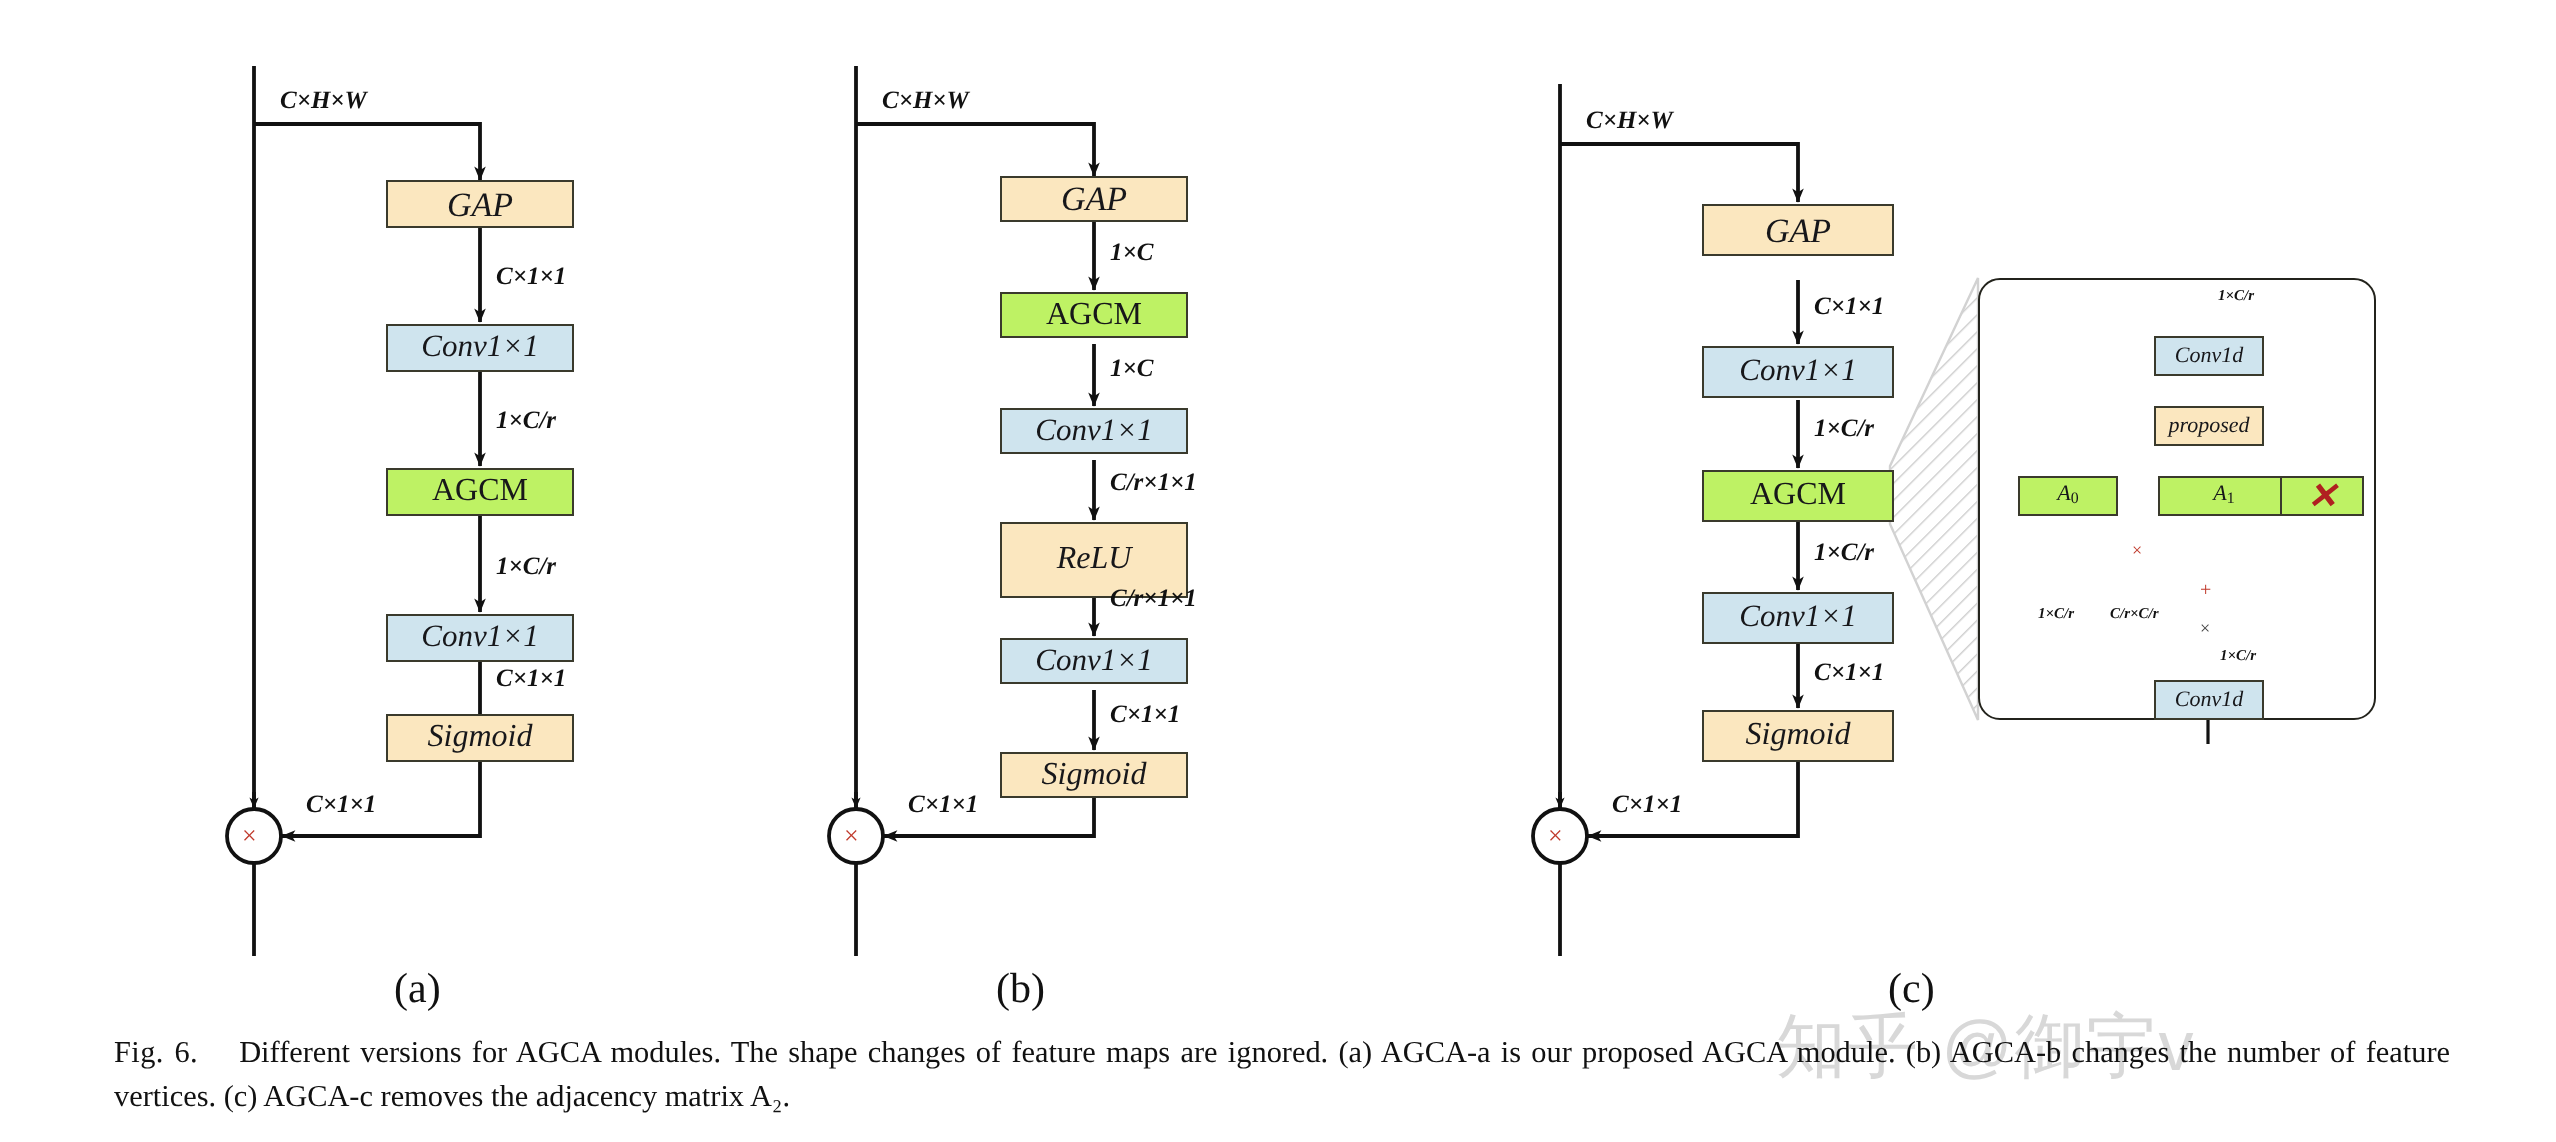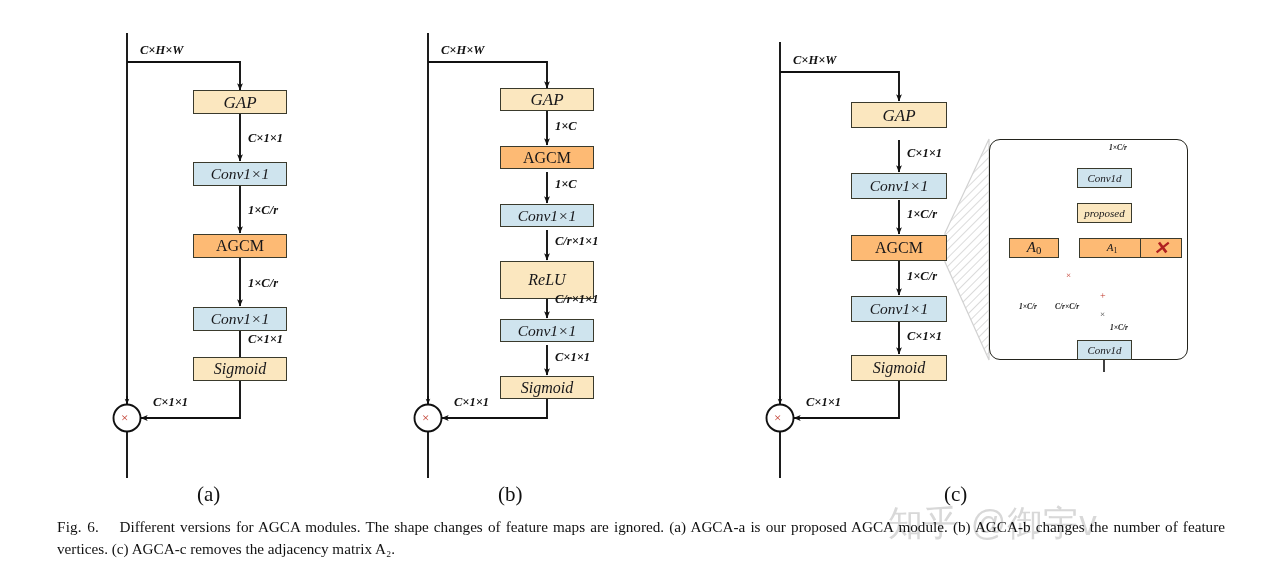--- a/index.html
+++ b/index.html
@@ -13,21 +13,21 @@
   
   .box{
     position:absolute;box-sizing:border-box;
     border:1.6px solid #3a3a2c;
     display:flex;align-items:center;justify-content:center;
     font-style:italic;color:#17171a;
     white-space:nowrap;line-height:1;
   }
   .c-yellow{background:#fbe7bf;}
   .c-blue{background:#cfe4ee;}
-  .c-green{background:#fdba74;}
+  .c-green{background:#bef264;}
   .upright{font-style:normal;}
   
   .lbl{
     position:absolute;font-style:italic;font-weight:bold;
     color:#111;white-space:nowrap;line-height:1;
   }
   
   .panel-letter{
     position:absolute;font-style:normal;color:#111;
     font-size:21px;white-space:nowrap;
@@ -256,21 +256,21 @@
   <div class="panel-letter" style="left:944px;top:482px;"><span>(c)</span></div>
 
   <div id="inset-panel"></div>
 
   <div class="ibox c-blue" style="left:1077px;top:168px;width:55px;height:20px;font-size:11px;">
     <span>Conv1d</span>
   </div>
   <div class="ibox c-yellow" style="left:1077px;top:203px;width:55px;height:20px;font-size:11px;">
     <span>proposed</span>
   </div>
-  <div class="ibox c-green upright" style="left:1009px;top:238px;width:50px;height:20px;font-size:15px;">
+  <div class="ibox c-green upright" style="left:1009px;top:238px;width:50px;height:20px;font-size:11px;">
     <span><span>A</span><span class="sub">0</span></span>
   </div>
   <div class="ibox c-green upright" style="left:1079px;top:238px;width:66px;height:20px;font-size:11px;">
     <span><span>A</span><span class="sub">1</span></span>
   </div>
   <div class="ibox c-green upright" style="left:1140px;top:238px;width:42px;height:20px;font-size:18px;color:#b02020;font-weight:bold;">
     <span>✕</span>
   </div>
   <div class="ibox c-blue" style="left:1077px;top:340px;width:55px;height:20px;font-size:11px;">
     <span>Conv1d</span>

